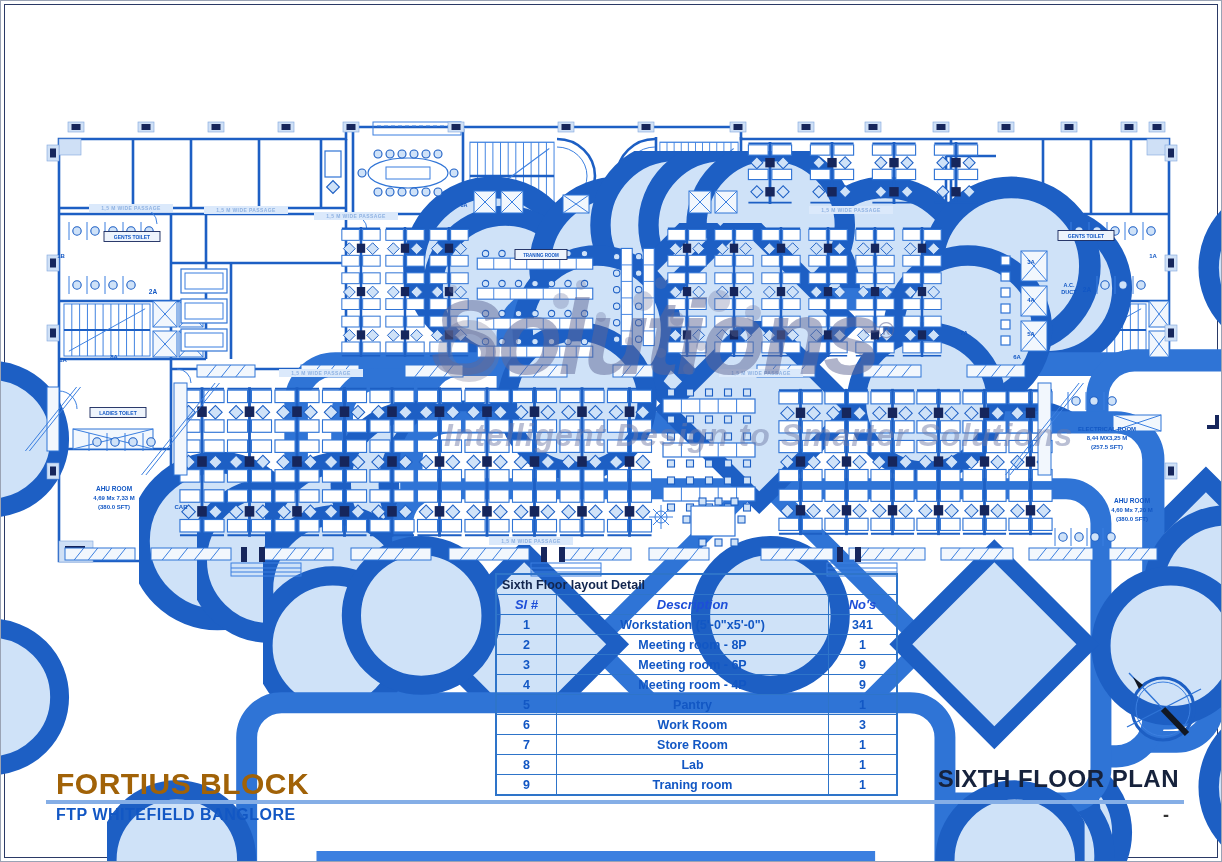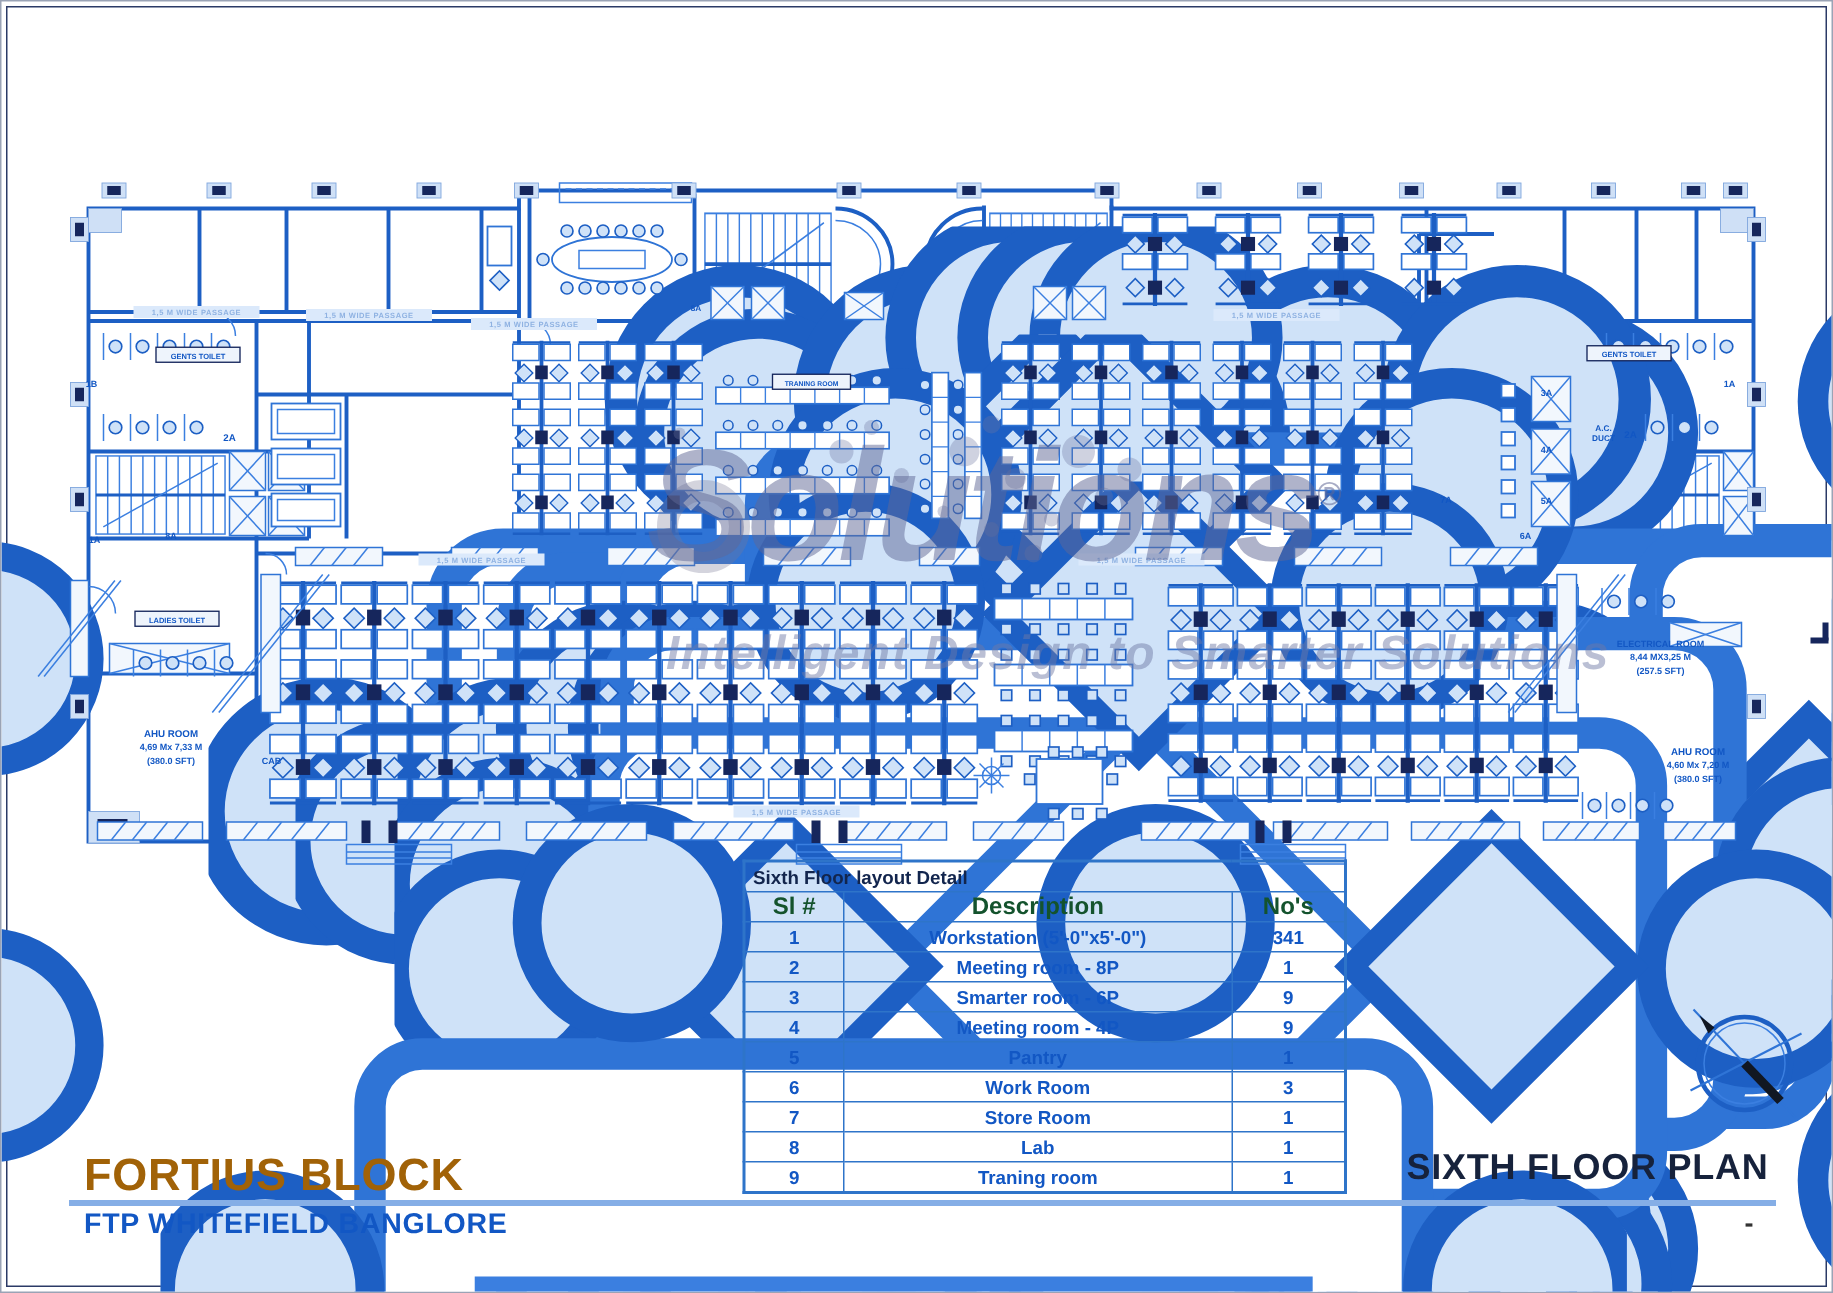--- a/index.html
+++ b/index.html
@@ -12,27 +12,27 @@
   #wm{position:absolute;left:430px;top:276px;font-size:106px;font-weight:bold;font-style:italic;
       letter-spacing:-4px;color:rgba(96,104,150,.5);white-space:nowrap;}
   #wm sup{font-size:22px;color:rgba(96,104,150,.55);letter-spacing:0;}
   #wm-tag{position:absolute;left:443px;top:396px;font-size:32px;font-weight:bold;font-style:italic;
       color:rgba(110,122,165,.48);letter-spacing:1px;white-space:nowrap;margin-top:20px;}
   
   #ltable{position:absolute;left:458px;top:572px;width:403px;border-collapse:collapse;
       border:2px solid #2e74c9;font-size:12.5px;font-weight:bold;color:#1257c4;margin-left:36px;}
   #ltable td,#ltable th{border:1px solid #2e74c9;padding:1px 5px;height:17px;line-height:16px;}
   #ltable .ttl{color:#12254d;text-align:left;font-size:12.5px;}
-  #ltable th{color:#14532d;font-size:16px;}
+  #ltable th{color:#1d4ed8;font-size:13px;font-style:italic;}
   #ltable td.c,#ltable th.c{text-align:center;}
   #ltable td.l,#ltable th.l{text-align:center;}
   
   .rule{position:absolute;height:4px;background:#85aee6;}
   #t-block{position:absolute;left:55px;top:766px;font-size:30px;font-weight:600;color:#a16207;letter-spacing:.5px;}
-  #t-proj{position:absolute;left:55px;top:805px;font-size:19px;font-weight:600;color:#1257c4;letter-spacing:.5px;}
+  #t-proj{position:absolute;left:55px;top:805px;font-size:16px;font-weight:600;color:#1257c4;letter-spacing:.5px;}
   #t-sheet{position:absolute;right:42px;top:764px;font-size:24px;font-weight:600;color:#16223c;letter-spacing:.5px;}
   #t-dash{position:absolute;right:52px;top:804px;font-size:18px;font-weight:bold;color:#333;}
   
   .wall{stroke:#1d5fc4;stroke-width:2.6;fill:none;}
   .wallf{stroke:#1d5fc4;stroke-width:2.6;fill:#ffffff;}
   .thin{stroke:#3b7fe0;stroke-width:1;fill:none;}
   .desk{fill:#fff;stroke:#2f74d6;stroke-width:1.2;}
   .chair{fill:#cfe2f8;stroke:#1d5fc4;stroke-width:1.1;}
   .dark{fill:#16265c;}
   .pad{fill:#cfe0f6;stroke:#7fa6dd;stroke-width:.6;}
@@ -795,21 +795,21 @@
           <td class="l">Workstation (5'-0"x5'-0")</td>
           <td class="c">341</td>
         </tr>
         <tr>
           <td class="c">2</td>
           <td class="l">Meeting room - 8P</td>
           <td class="c">1</td>
         </tr>
         <tr>
           <td class="c">3</td>
-          <td class="l">Smarter room - 6P</td>
+          <td class="l">Meeting room - 6P</td>
           <td class="c">9</td>
         </tr>
         <tr>
           <td class="c">4</td>
           <td class="l">Meeting room - 4P</td>
           <td class="c">9</td>
         </tr>
         <tr>
           <td class="c">5</td>
           <td class="l">Pantry</td>

